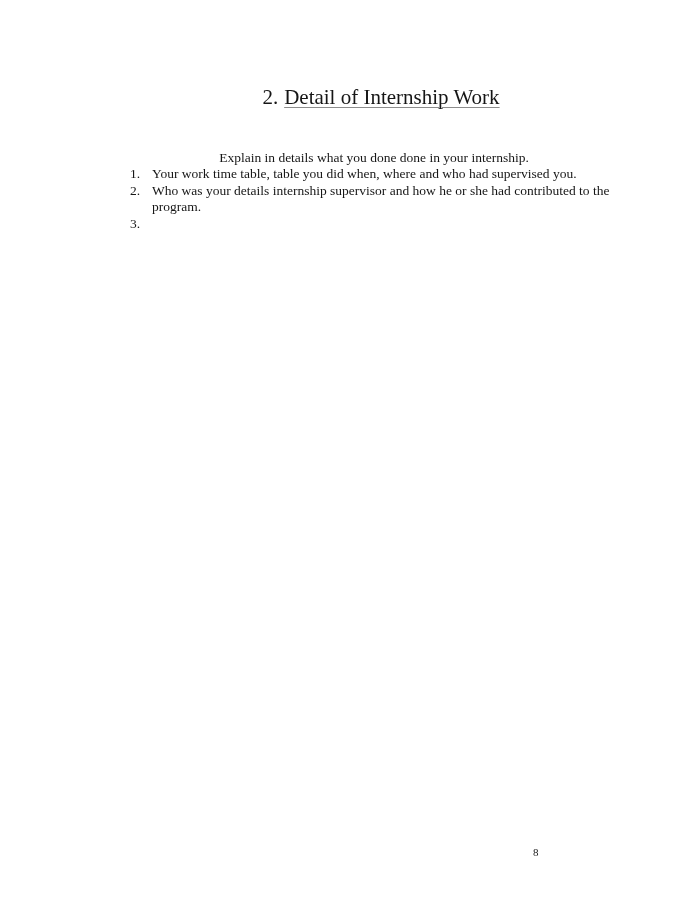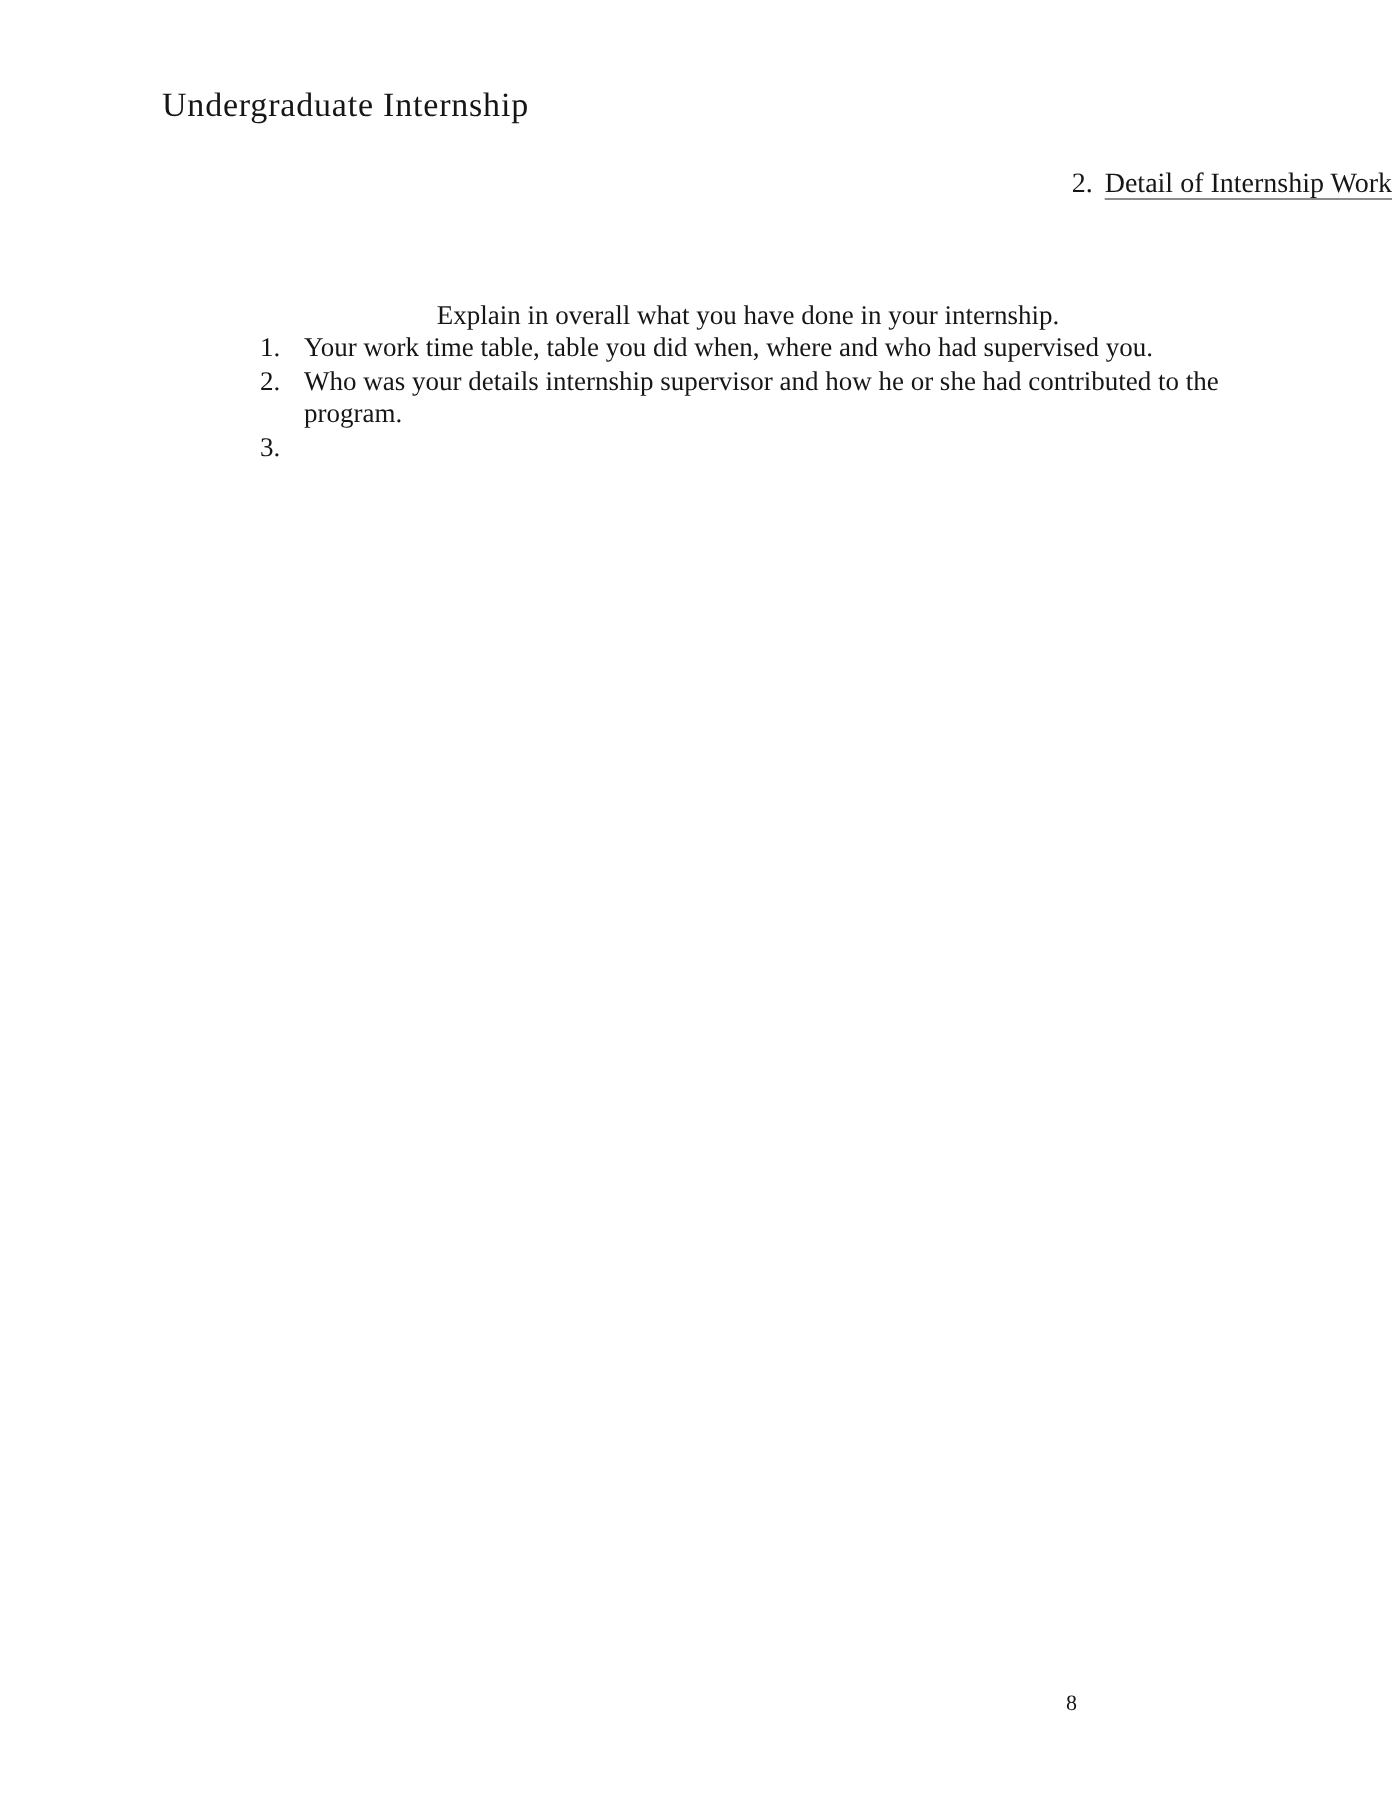--- a/index.html
+++ b/index.html
@@ -22,22 +22,22 @@
     top: 43px;
     font-size: 17px;
     letter-spacing: 0.4px;
     white-space: nowrap;
   }
   .heading {
     position: absolute;
     left: 66px;
     top: 85px;
     width: 630px;
-    text-align: right;
-    font-size: 14px;
+    text-align: center;
+    font-size: 21px;
     white-space: nowrap;
   }
   .heading .prefix {
     margin-right: 6px;
   }
   .heading .underlined {
     text-decoration: underline;
     text-decoration-thickness: 1px;
     text-underline-offset: 3px;
     text-decoration-color: var(--underline, #8c8c8c);
@@ -77,28 +77,27 @@
     left: 533px;
     top: 846px;
     font-size: 11px;
   }
 </style>
 </head>
 <body>
 
 <div class="page">
 
-  <div class="running-header">Undergraduate Internship</div>
 
   <div class="heading">
     <span class="prefix">2.</span><span class="underlined">Detail of Internship Work</span>
   </div>
 
   <div class="body-block">
-    <div class="intro-line">Explain in overall what you have done in your internship.</div>
+    <div class="intro-line">Explain in details what you done done in your internship.</div>
 
     <div class="list-item">
       <span class="num">1.</span>
       <span class="txt">Your work time table, table you did when, where and who had supervised you.</span>
     </div>
 
     <div class="list-item">
       <span class="num">2.</span>
       <span class="txt">Who was your details internship supervisor and how he or she had contributed to the program.</span>
     </div>

